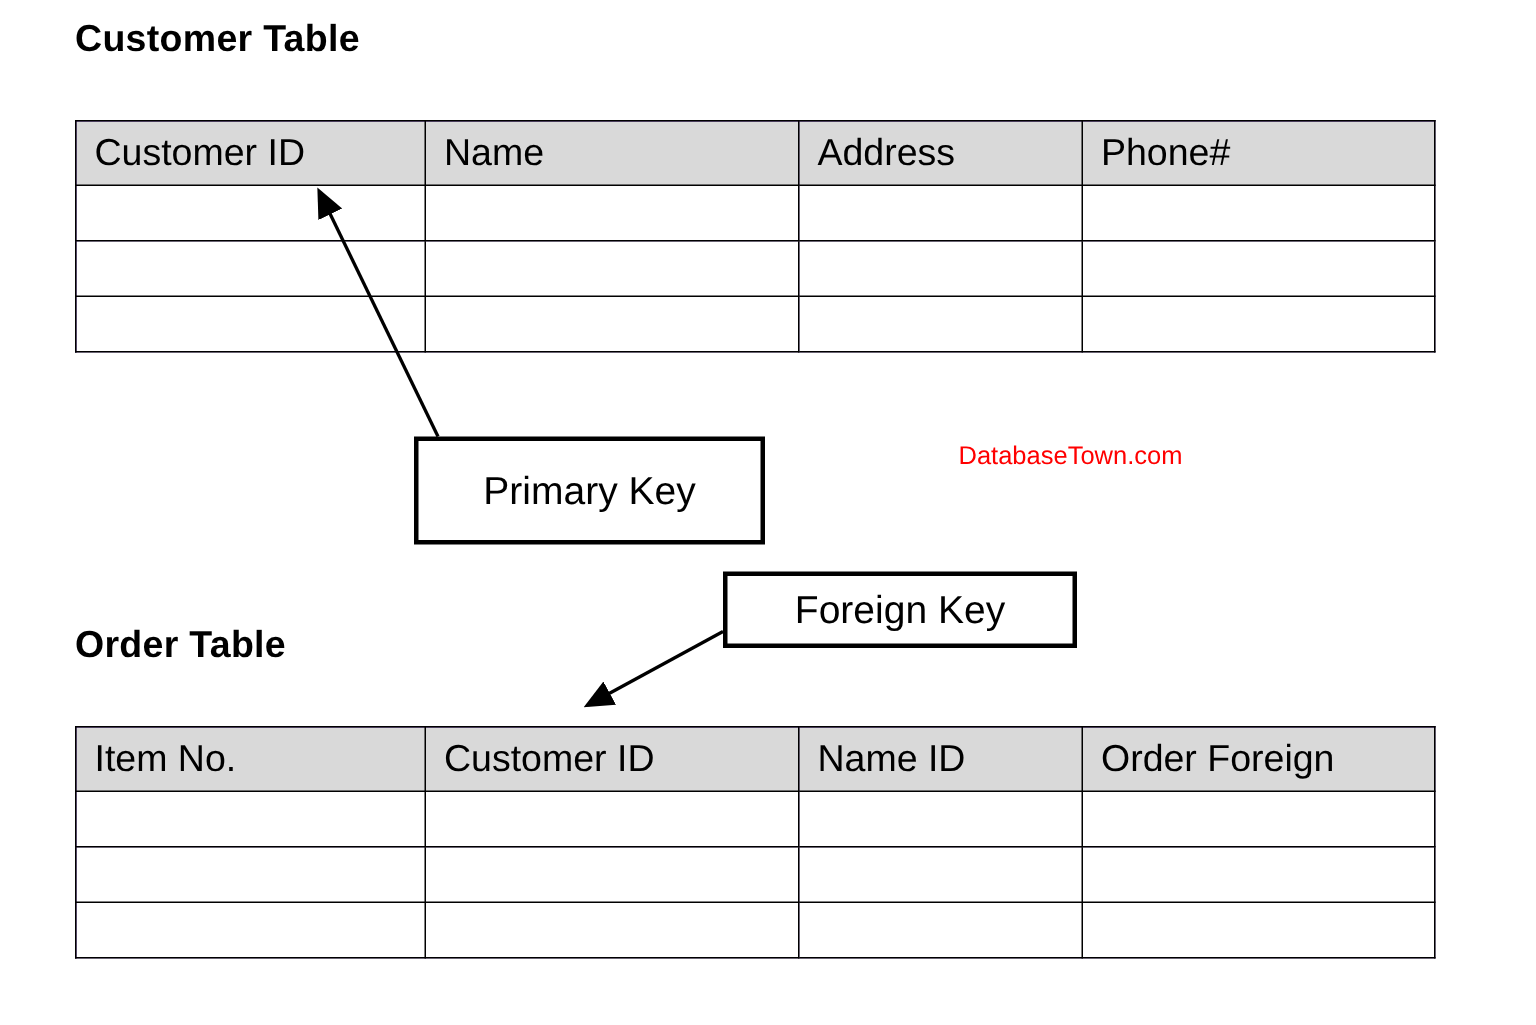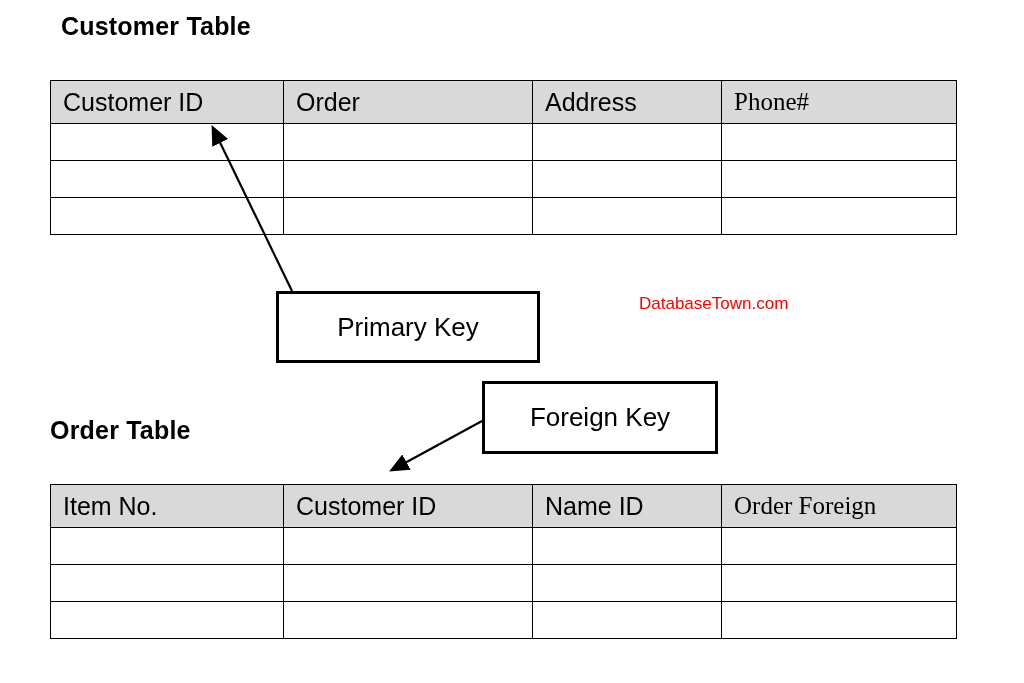--- a/index.html
+++ b/index.html
@@ -23,21 +23,21 @@
 
   
   .section-title {
     position: absolute;
     font-weight: bold;
     font-size: 25px;
     letter-spacing: 0.2px;
     color: #000;
     white-space: nowrap;
   }
-  #customer-title { left: 61px; top: 12px; }
+  #customer-title { left: 50px; top: 12px; }
   #order-title    { left: 50px; top: 416px; }
 
   
   .db-table {
     position: absolute;
     border-collapse: collapse;
     table-layout: fixed;
     background: #4c1d95;
   }
   .db-table td {
@@ -53,41 +53,41 @@
     height: 42px;
     font-size: 25px;
   }
 
   #customer-table { left: 50px; top: 80px; }
   #order-table    { left: 50px; top: 484px; }
 
   .col-a { width: 220px; }
   .col-b { width: 236px; }
   .col-c { width: 176px; }
-  .col-d { width: 222px; font-family: Liberation Serif, serif; }
+  .col-d { width: 222px; }
 
   
   .callout {
     position: absolute;
     border: 3px solid #000;
     background: #fff;
     display: flex;
     align-items: center;
     justify-content: center;
     font-size: 26px;
     color: #000;
     box-sizing: border-box;
   }
   #primary-key-box {
     left: 276px; top: 291px;
-    width: 264px; height: 72px;
+    width: 234px; height: 72px;
   }
   #foreign-key-box {
     left: 482px; top: 381px;
-    width: 236px; height: 73px;
+    width: 236px; height: 51px;
   }
 
   
   #watermark {
     position: absolute;
     left: 639px; top: 294px;
     font-size: 17px;
     color: #ff0000;
     white-space: nowrap;
   }
@@ -104,21 +104,21 @@
 <body>
 
 <div class="canvas">
 
   <div class="section-title" id="customer-title">Customer Table</div>
 
   <table class="db-table" id="customer-table">
     <thead>
       <tr>
         <td class="col-a">Customer ID</td>
-        <td class="col-b">Order</td>
+        <td class="col-b">Name</td>
         <td class="col-c">Address</td>
         <td class="col-d">Phone#</td>
       </tr>
     </thead>
     <tbody>
       <tr>
         <td class="col-a"></td>
         <td class="col-b"></td>
         <td class="col-c"></td>
         <td class="col-d"></td>

